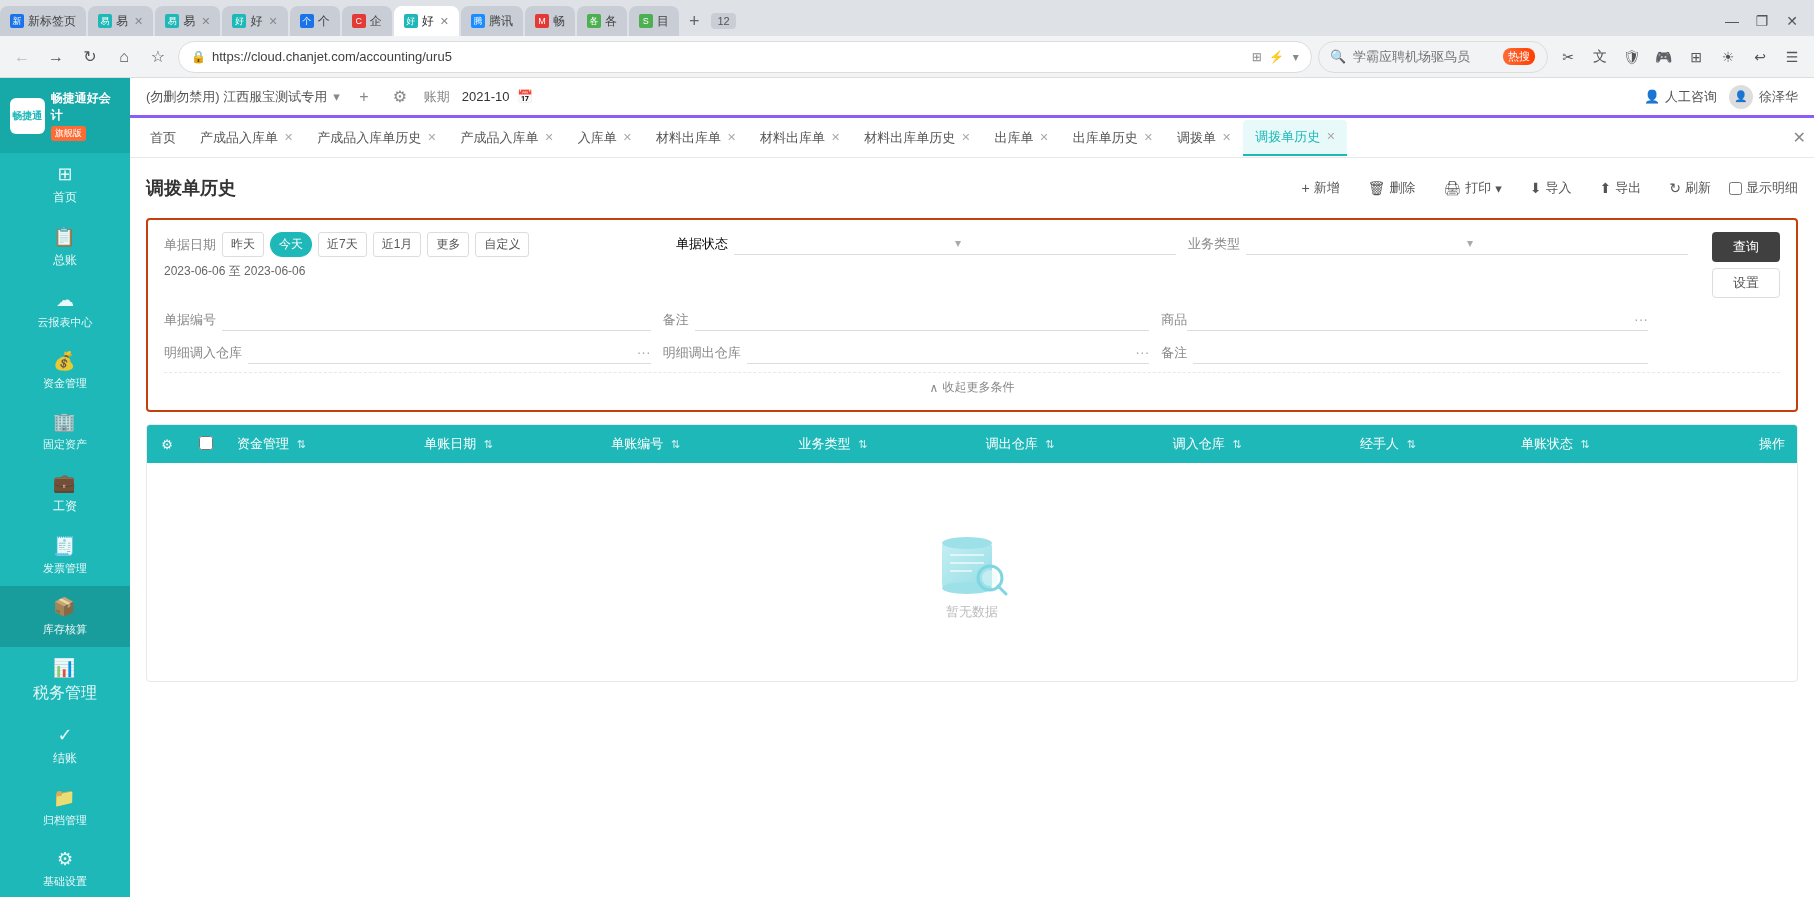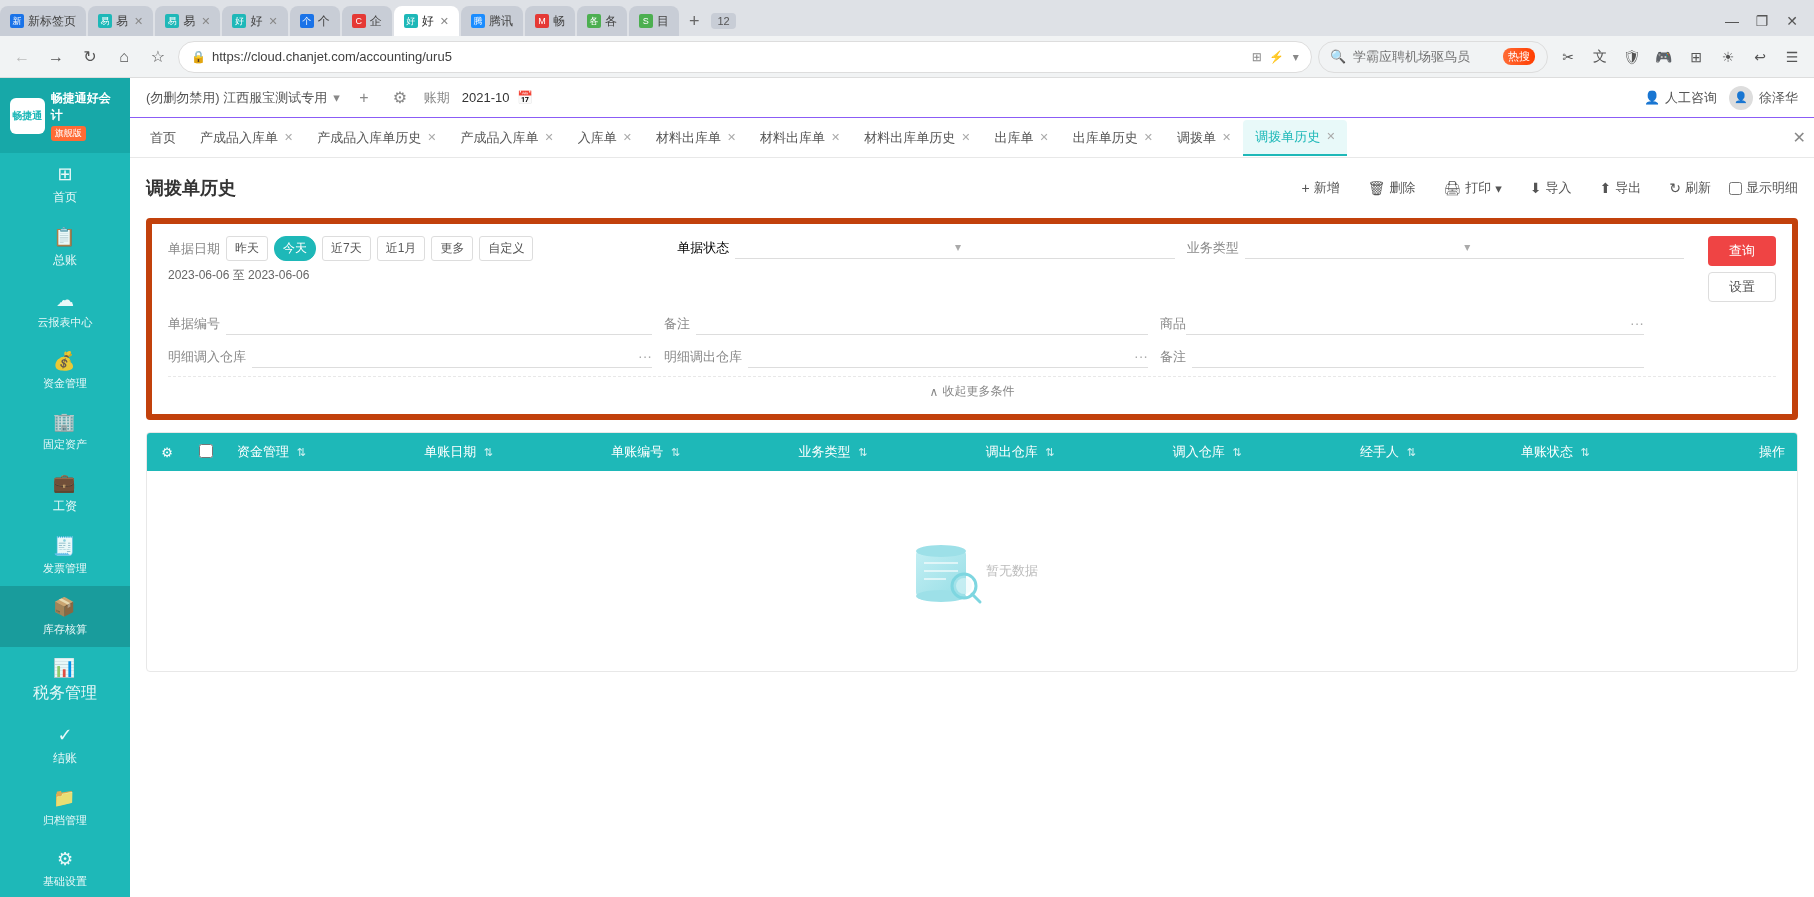--- a/index.html
+++ b/index.html
@@ -38,21 +38,21 @@
     .sidebar-logo { padding: 12px 10px; background: #17a8a8; display: flex; align-items: center; gap: 6px; }
     .logo-icon { width: 36px; height: 36px; background: #fff; border-radius: 6px; display: flex; align-items: center; justify-content: center; }
     .logo-icon span { color: #1eb8b8; font-size: 11px; font-weight: bold; text-align: center; }
     .logo-badge { background: #ff6b35; color: #fff; font-size: 9px; padding: 1px 4px; border-radius: 3px; margin-top: 2px; display: inline-block; }
     .sidebar-nav { flex: 1; overflow-y: auto; }
     .sidebar-item { display: flex; flex-direction: column; align-items: center; padding: 10px 0; cursor: pointer; color: rgba(255,255,255,0.9); font-size: 12px; gap: 4px; }
     .sidebar-item.active { background: rgba(0,0,0,0.15); }
     .sidebar-icon { font-size: 18px; }
 
     
-    .app-header { background: #fff; border-bottom: 1px solid #8b5cf6; padding: 0 16px; height: 40px; display: flex; align-items: center; gap: 12px; }
+    .app-header { background: #fff; border-bottom: 3px solid #8b5cf6; padding: 0 16px; height: 40px; display: flex; align-items: center; gap: 12px; }
     .company-selector { display: flex; align-items: center; gap: 6px; color: #555; font-size: 13px; cursor: pointer; }
     .company-selector .arrow { color: #888; }
     .header-btn { width: 24px; height: 24px; border: none; background: none; cursor: pointer; color: #888; font-size: 16px; display: flex; align-items: center; justify-content: center; }
     .period-label { color: #888; font-size: 13px; }
     .period-value { color: #333; font-size: 13px; cursor: pointer; }
     .header-right { margin-left: auto; display: flex; align-items: center; gap: 12px; }
     .service-btn { display: flex; align-items: center; gap: 4px; color: #555; font-size: 13px; cursor: pointer; }
     .user-info { display: flex; align-items: center; gap: 6px; color: #555; font-size: 13px; cursor: pointer; }
     .avatar { width: 24px; height: 24px; border-radius: 50%; background: #ddd; display: flex; align-items: center; justify-content: center; font-size: 11px; color: #888; }
 
@@ -68,46 +68,46 @@
 
     
     .page-title-bar { display: flex; align-items: center; justify-content: space-between; margin-bottom: 16px; }
     .page-title { font-size: 18px; font-weight: bold; color: #333; }
     .toolbar-btns { display: flex; align-items: center; gap: 8px; }
     .toolbar-btn { display: flex; align-items: center; gap: 4px; padding: 5px 10px; border: none; background: none; cursor: pointer; color: #555; font-size: 13px; border-radius: 4px; }
     .toolbar-btn .btn-icon { font-size: 14px; }
     .display-toggle { display: flex; align-items: center; gap: 4px; color: #555; font-size: 13px; cursor: pointer; }
 
     
-    .filter-area { background: #fff; border: 6px solid #c2410c; border-radius: 4px; padding: 12px 16px; margin-bottom: 12px; }
+    .filter-area { background: #fff; border: 2px solid #c2410c; border-radius: 4px; padding: 12px 16px; margin-bottom: 12px; }
     .date-btn { padding: 3px 8px; border: 1px solid #ddd; border-radius: 3px; background: #fff; cursor: pointer; font-size: 12px; color: #555; }
     .date-btn.active { background: #1eb8b8; color: #fff; border-color: #1eb8b8; border-radius: 12px; }
     .filter-input { flex: 1; border: none; border-bottom: 1px solid #ddd; outline: none; padding: 4px 0; font-size: 13px; color: #333; background: transparent; min-width: 0; }
     .filter-select { flex: 1; display: flex; align-items: center; border: none; border-bottom: 1px solid #ddd; padding: 4px 0; cursor: pointer; }
     .filter-select span { flex: 1; color: #999; font-size: 13px; }
     .more-btn-row { display: flex; justify-content: center; padding: 6px 0 2px; border-top: 1px dashed #e8e8e8; margin-top: 8px; }
     .collapse-btn { display: flex; align-items: center; gap: 4px; color: #888; font-size: 12px; cursor: pointer; }
 
     
     .action-btns-col { display: flex; flex-direction: column; gap: 6px; margin-left: 12px; flex-shrink: 0; }
-    .search-btn { background: #ef4444; color: #fff; border: none; border-radius: 4px; padding: 6px 20px; cursor: pointer; font-size: 13px; }
+    .search-btn { background: #404040; color: #fff; border: none; border-radius: 4px; padding: 6px 20px; cursor: pointer; font-size: 13px; }
     .set-btn { background: #fff; color: #555; border: 1px solid #ddd; border-radius: 4px; padding: 5px 20px; cursor: pointer; font-size: 13px; }
 
     
     .data-table { width: 100%; border-collapse: collapse; }
     .data-table thead tr { background: #1eb8b8; color: #fff; }
     .data-table thead th { padding: 10px 12px; font-size: 13px; font-weight: normal; text-align: left; white-space: nowrap; cursor: pointer; }
     .data-table thead th .sort-icon { margin-left: 4px; font-size: 11px; opacity: 0.8; }
     .data-table thead th.settings-col { width: 40px; text-align: center; }
     .data-table thead th.check-col { width: 36px; text-align: center; }
     .data-table thead th.action-col { text-align: right; }
     .th-checkbox { width: 14px; height: 14px; accent-color: #fff; }
 
     
-    .empty-state { display: flex; flex-direction: row; align-items: center; justify-content: center; padding: 60px 0; }
+    .empty-state { display: flex; flex-direction: column; align-items: center; justify-content: center; padding: 60px 0; }
     .empty-text { color: #bbb; font-size: 13px; }
 
     
     .scroll-decoration { position: relative; width: 80px; height: 80px; }
 
     
     ::-webkit-scrollbar { width: 6px; height: 6px; }
     ::-webkit-scrollbar-track { background: #f1f1f1; }
     ::-webkit-scrollbar-thumb { background: #ccc; border-radius: 3px; }
   </style>

